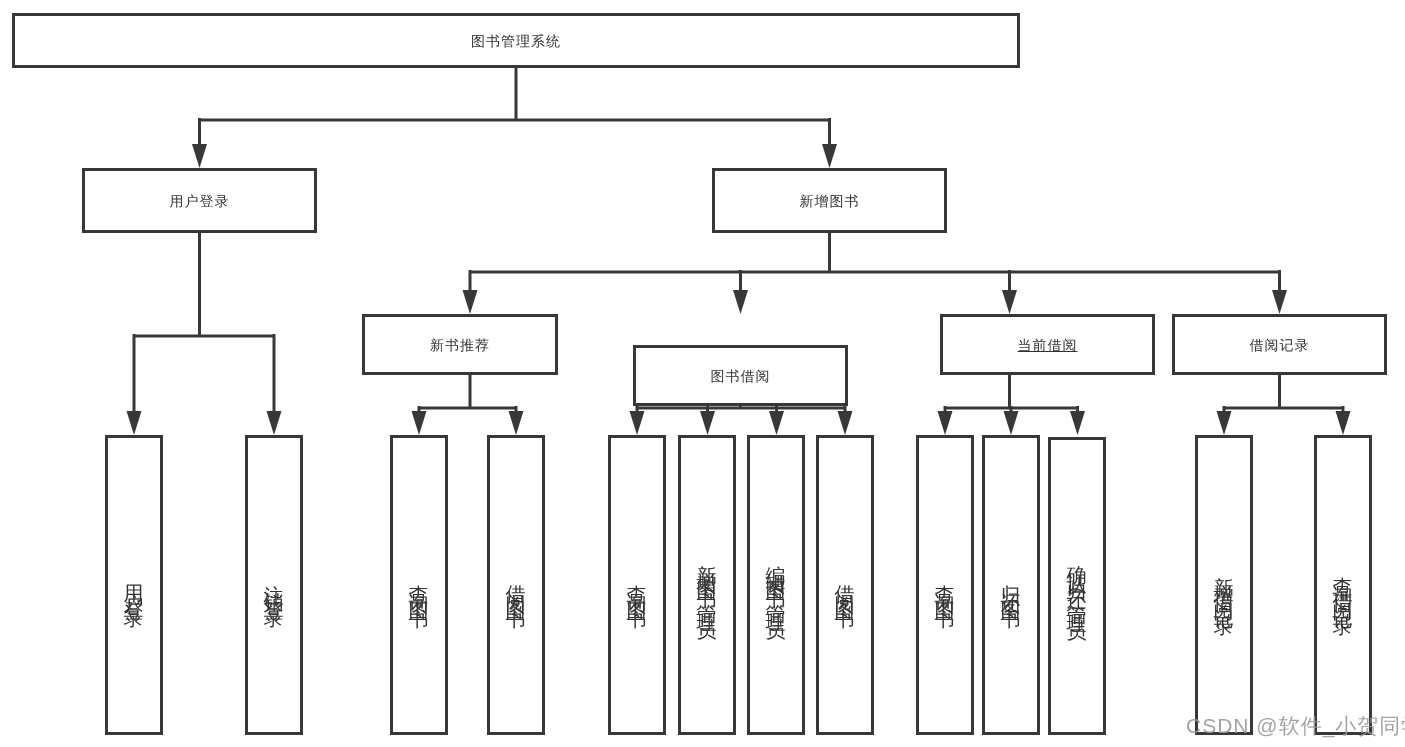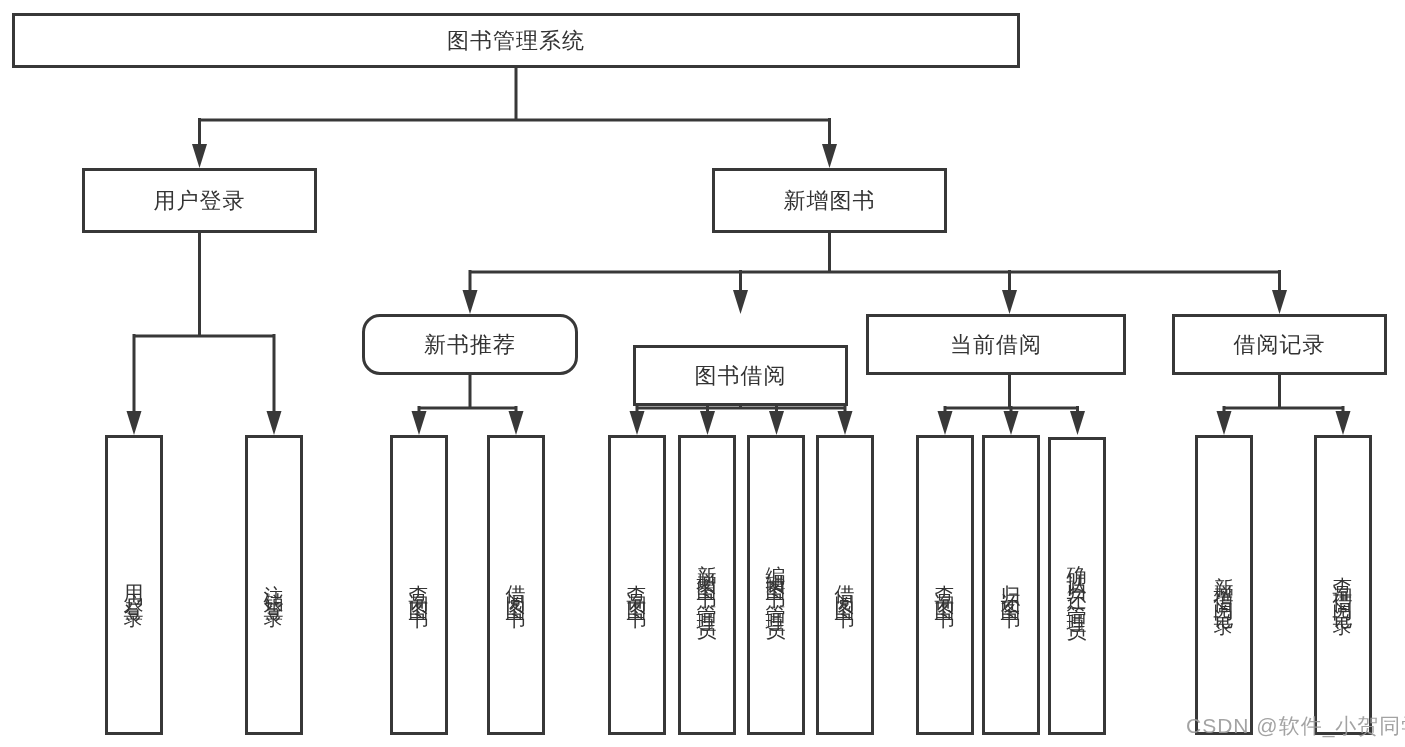--- a/index.html
+++ b/index.html
@@ -29,21 +29,21 @@
   }
   .box {
     position: absolute;
     box-sizing: border-box;
     border: 3px solid var(--border);
     background: var(--background);
     color: var(--text);
     display: flex;
     align-items: center;
     justify-content: center;
-    font-size: 22px;
+    font-size: 14px;
     line-height: 1;
     letter-spacing: 1px;
     z-index: 2;
   }
   .box.leaf {
     font-size: 20px;
   }
   .vlabel {
     writing-mode: vertical-rl;
     letter-spacing: 8px;
@@ -110,27 +110,27 @@
     <span>图书管理系统</span>
   </div>
 
   <div class="box" style="left:82px; top:168px; width:235px; height:65px;">
     <span>用户登录</span>
   </div>
   <div class="box" style="left:712px; top:168px; width:235px; height:65px;">
     <span>新增图书</span>
   </div>
 
-  <div class="box" style="left:362px; top:314px; width:216px; height:61px;border-radius:18px;">
+  <div class="box" style="left:362px; top:314px; width:196px; height:61px;">
     <span>新书推荐</span>
   </div>
   <div class="box" style="left:633px; top:314px; width:215px; height:61px;margin-top:31px;">
     <span>图书借阅</span>
   </div>
-  <div class="box" style="left:866px; top:314px; width:260px; height:61px;">
+  <div class="box" style="left:940px; top:314px; width:215px; height:61px;text-decoration:underline;">
     <span>当前借阅</span>
   </div>
   <div class="box" style="left:1172px; top:314px; width:215px; height:61px;">
     <span>借阅记录</span>
   </div>
 
   <div class="box leaf" style="left:105px; top:435px; width:58px; height:300px;">
     <span class="vlabel">用户登录</span>
   </div>
   <div class="box leaf" style="left:245px; top:435px; width:58px; height:300px;">

